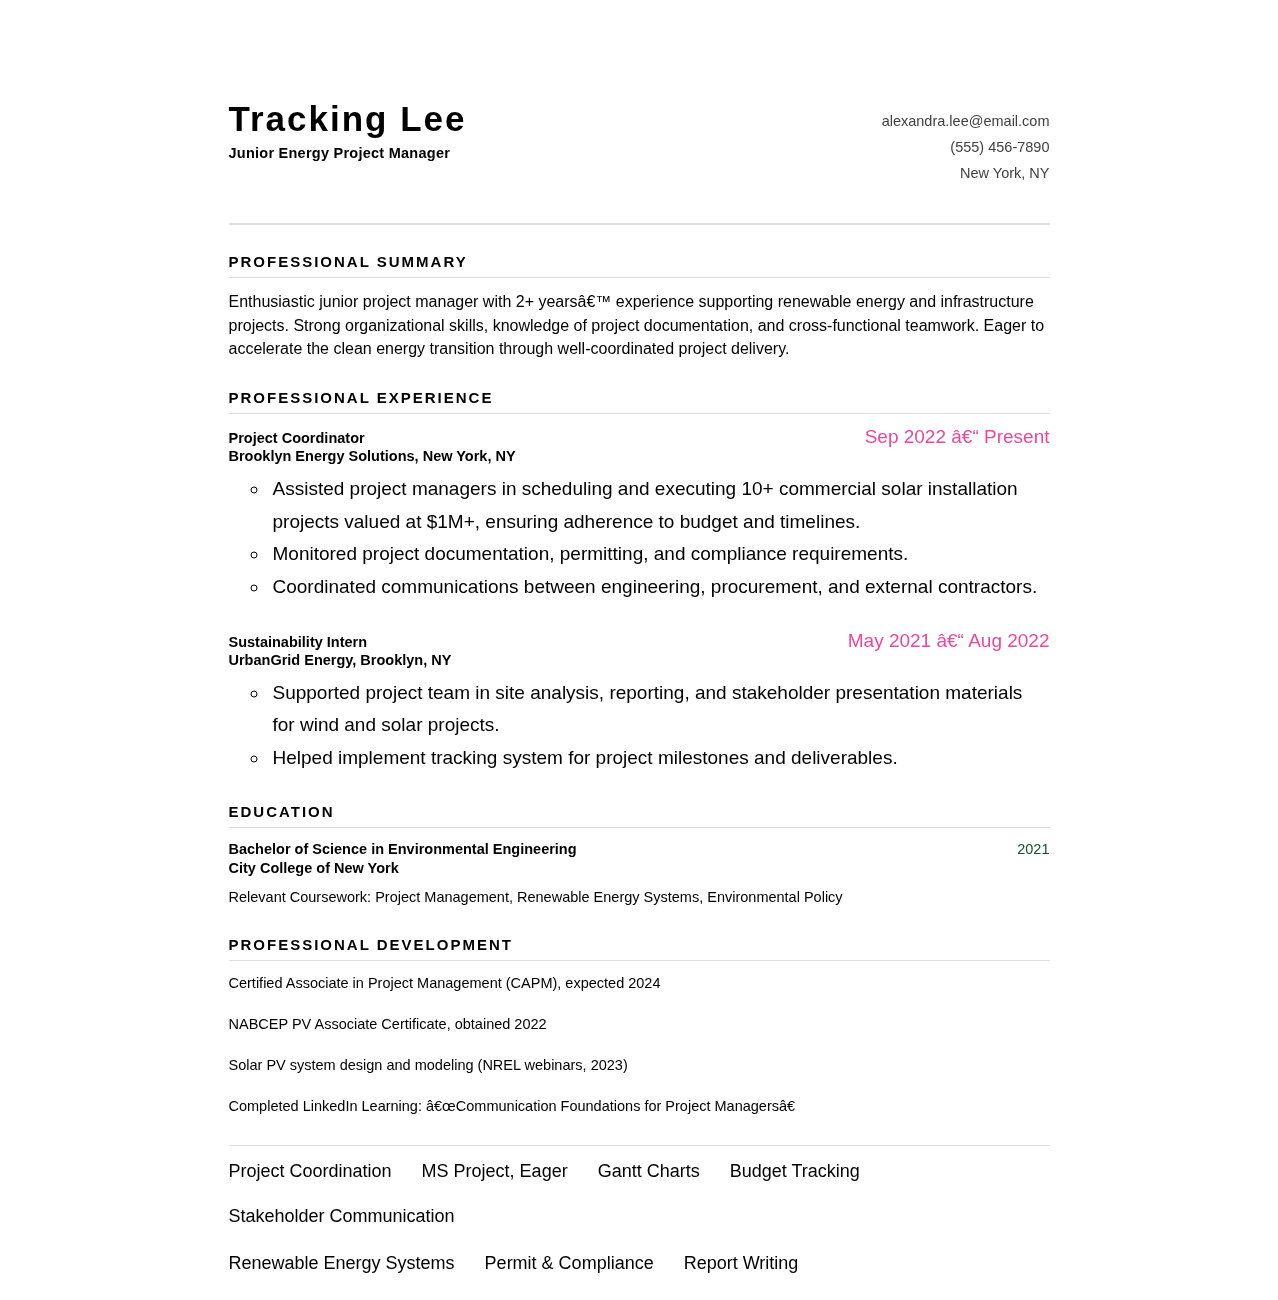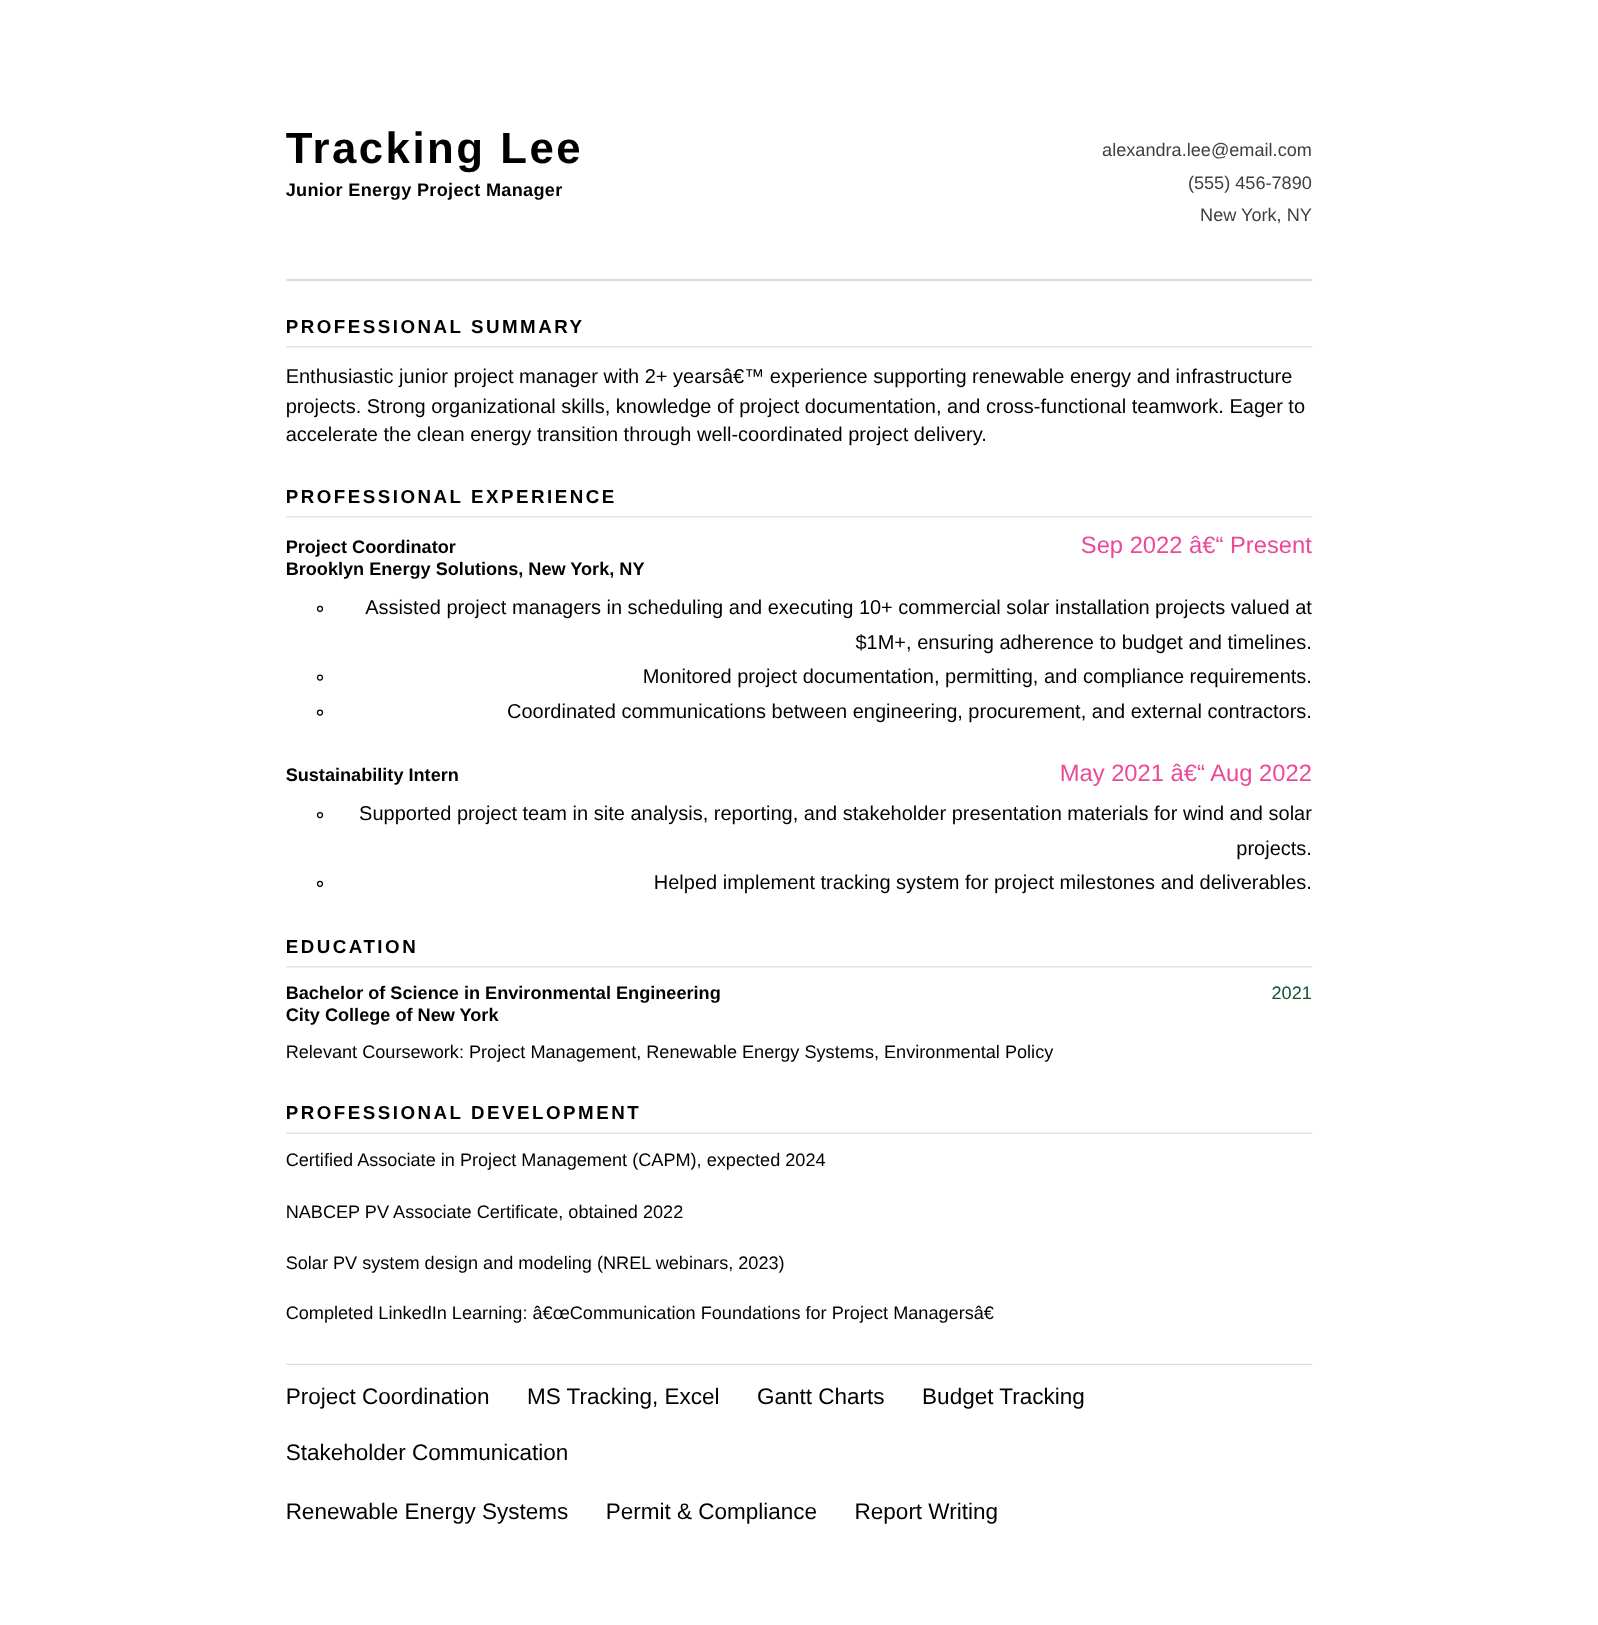--- a/index.html
+++ b/index.html
@@ -108,25 +108,24 @@
     color: #ec4899;
     margin-left: 25px;
   }
 
   ul.bullets {
     margin: 7px 0 0 0;
     padding-left: 40px;
     list-style-type: circle;
   }
   ul.bullets li {
-    font-size: 16px;
+    font-size: 19px;
     line-height: 1.72;
     padding-left: 4px;
     margin-bottom: 0;
-    text-align: right;
   }
 
   
   .edu-head {
     display: flex;
     justify-content: space-between;
     align-items: baseline;
   }
   .edu-degree {
     font-size: 14.5px;
@@ -213,20 +212,21 @@
         <li>Assisted project managers in scheduling and executing 10+ commercial solar installation projects valued at $1M+, ensuring adherence to budget and timelines.</li>
         <li>Monitored project documentation, permitting, and compliance requirements.</li>
         <li>Coordinated communications between engineering, procurement, and external contractors.</li>
       </ul>
     </div>
 
     <div class="entry">
       <div class="entry-head">
         <div class="entry-titles">
           <div class="entry-role">Sustainability Intern</div>
+          <div class="entry-org">UrbanGrid Energy, Brooklyn, NY</div>
         </div>
         <div class="entry-date">May 2021 â€“ Aug 2022</div>
       </div>
       <ul class="bullets">
         <li>Supported project team in site analysis, reporting, and stakeholder presentation materials for wind and solar projects.</li>
         <li>Helped implement tracking system for project milestones and deliverables.</li>
       </ul>
     </div>
   </div>
 
@@ -251,21 +251,21 @@
       <div class="dev-item">NABCEP PV Associate Certificate, obtained 2022</div>
       <div class="dev-item">Solar PV system design and modeling (NREL webinars, 2023)</div>
       <div class="dev-item">Completed LinkedIn Learning: â€œCommunication Foundations for Project Managersâ€</div>
     </div>
   </div>
 
   <div class="section">
     <hr class="section-rule">
     <div class="skills-row">
       <span class="skill">Project Coordination</span>
-      <span class="skill">MS Tracking, Excel</span>
+      <span class="skill">MS Project, Eager</span>
       <span class="skill">Gantt Charts</span>
       <span class="skill">Budget Tracking</span>
       <span class="skill">Stakeholder Communication</span>
     </div>
     <div class="skills-row">
       <span class="skill">Renewable Energy Systems</span>
       <span class="skill">Permit &amp; Compliance</span>
       <span class="skill">Report Writing</span>
     </div>
   </div>

